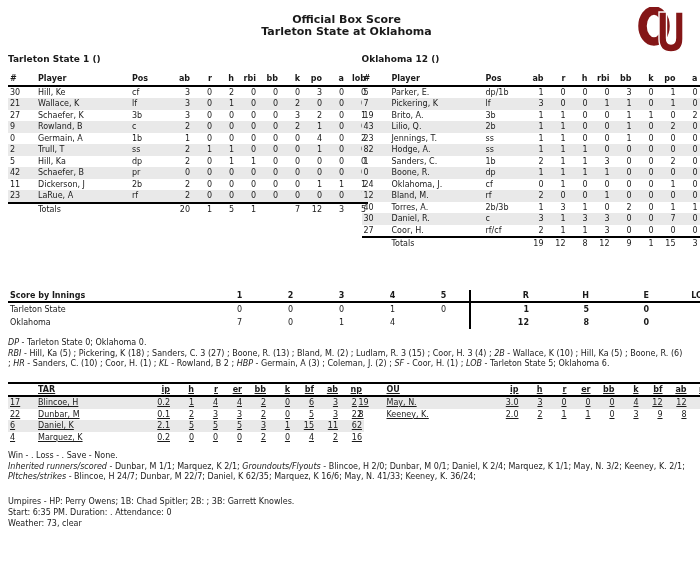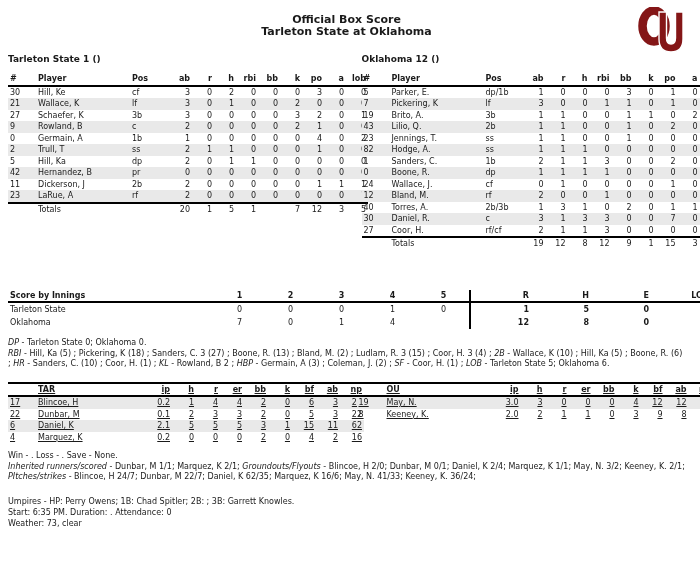--- a/index.html
+++ b/index.html
@@ -197,21 +197,21 @@
               <td>1</td>
               <td>1</td>
               <td>0</td>
               <td>0</td>
               <td>0</td>
               <td>0</td>
               <td>0</td>
             </tr>
             <tr>
               <td>42</td>
-              <td>Hernandez, B</td>
+              <td>Schaefer, B</td>
               <td>pr</td>
               <td>0</td>
               <td>0</td>
               <td>0</td>
               <td>0</td>
               <td>0</td>
               <td>0</td>
               <td>0</td>
               <td>0</td>
               <td>0</td>
@@ -390,21 +390,21 @@
               <td>1</td>
               <td>1</td>
               <td>0</td>
               <td>0</td>
               <td>0</td>
               <td>0</td>
               <td>0</td>
             </tr>
             <tr>
               <td>24</td>
-              <td>Wallace, J.</td>
+              <td>Oklahoma, J.</td>
               <td>cf</td>
               <td>0</td>
               <td>1</td>
               <td>0</td>
               <td>0</td>
               <td>0</td>
               <td>0</td>
               <td>1</td>
               <td>0</td>
               <td>0</td>

